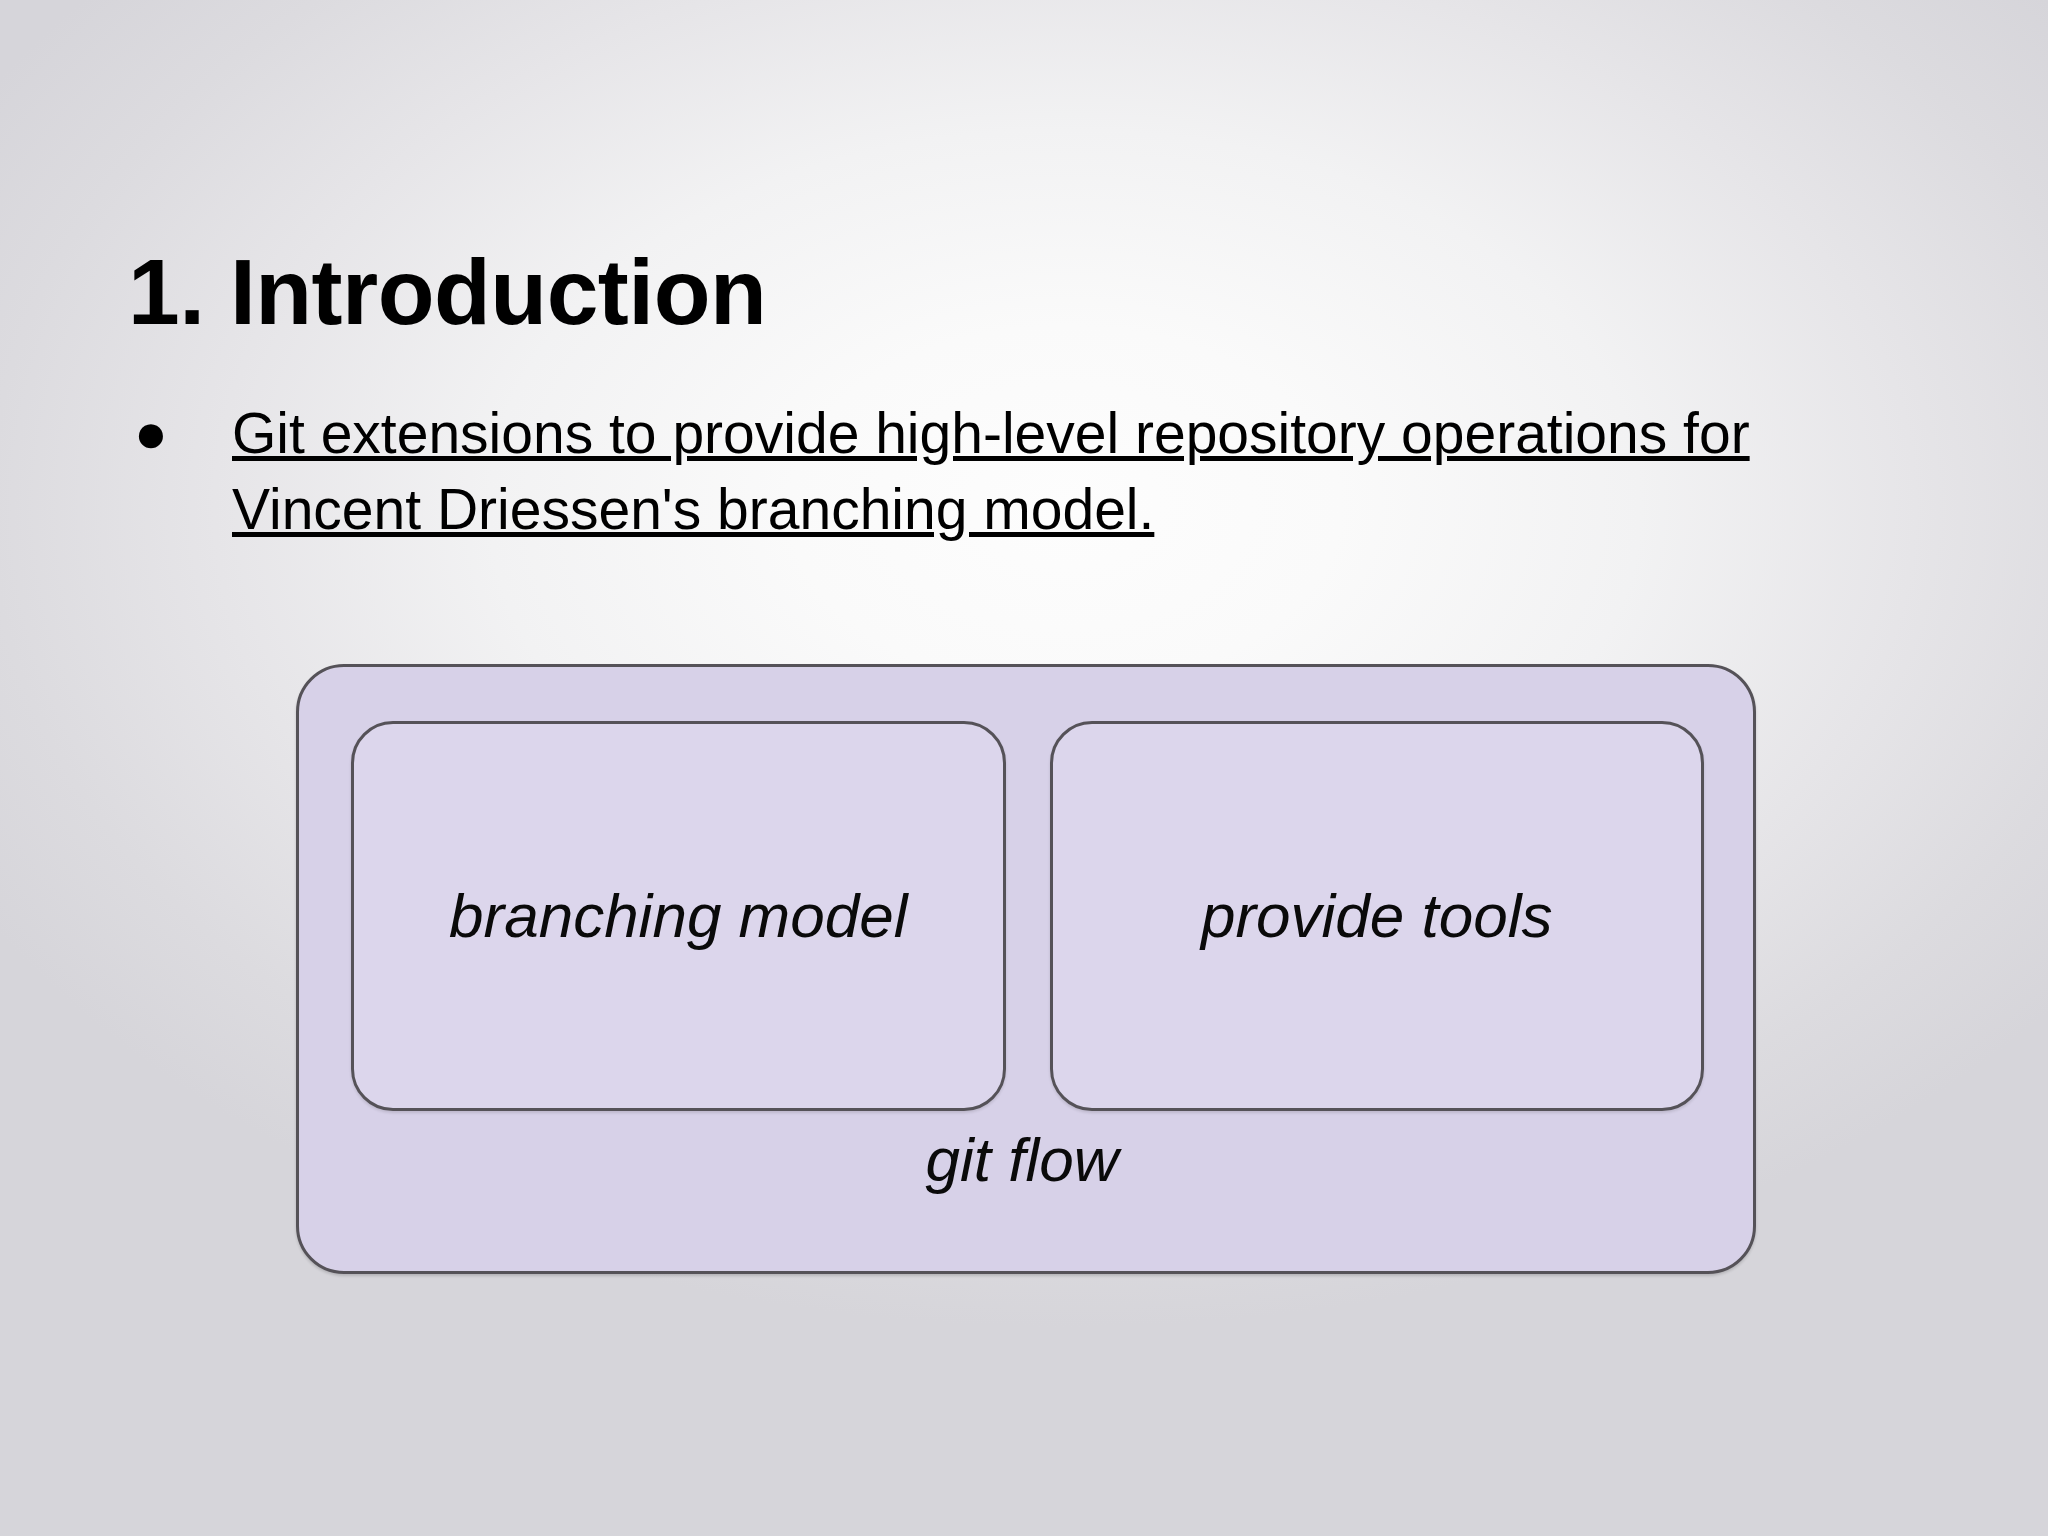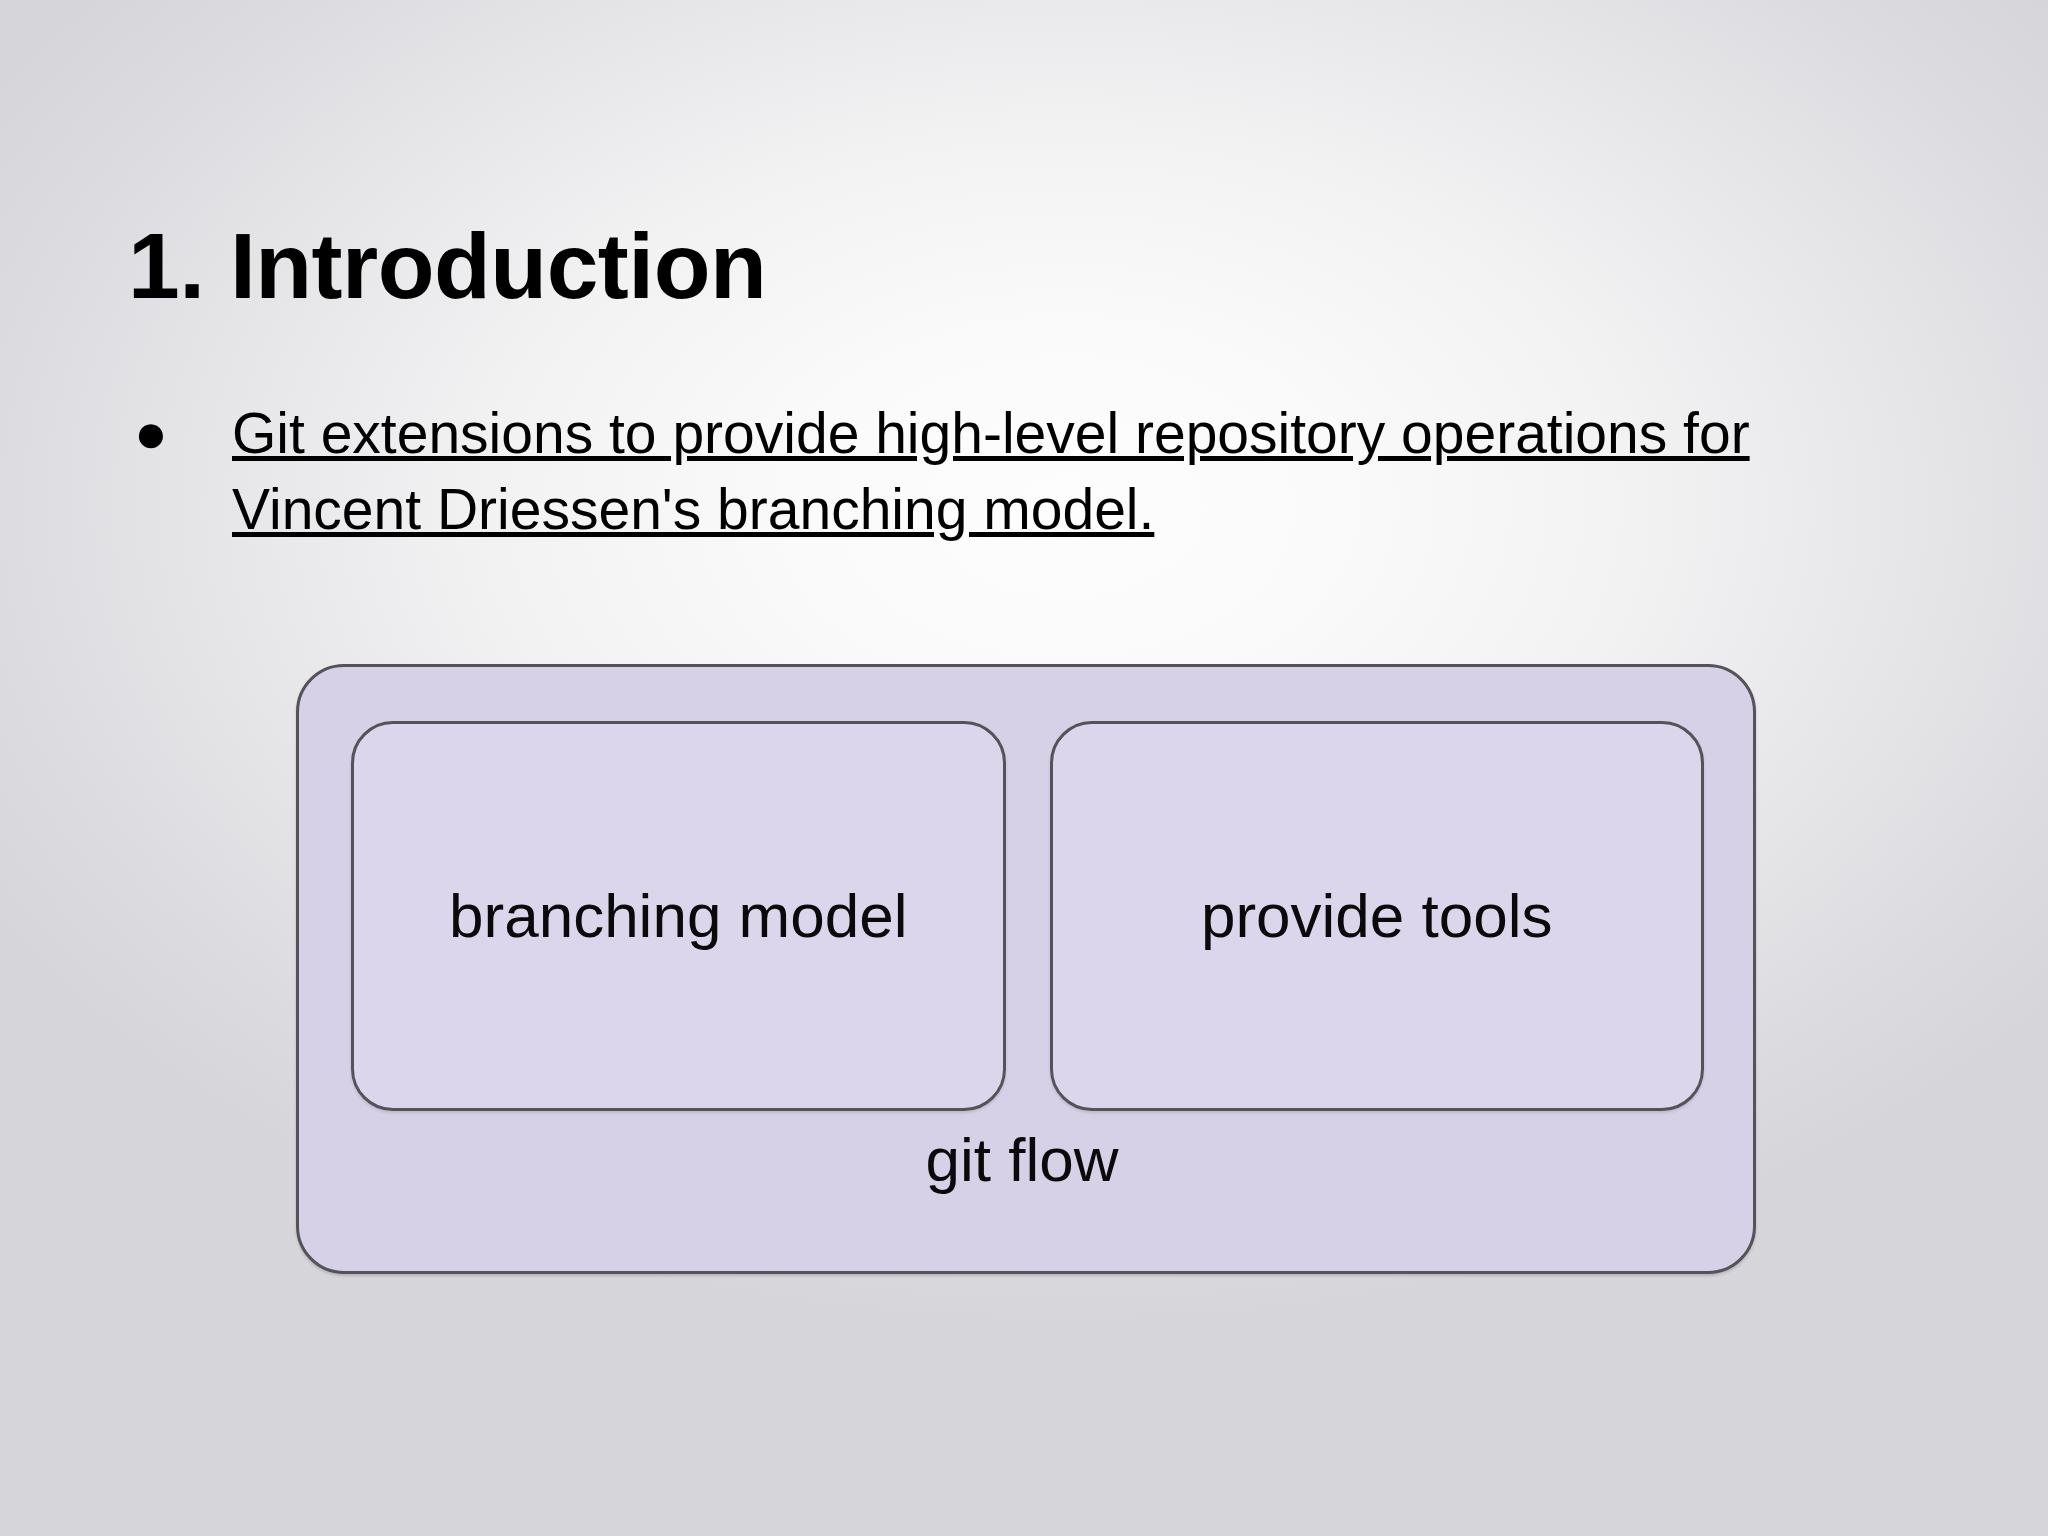--- a/index.html
+++ b/index.html
@@ -31,21 +31,21 @@
           #dcdbdf 86%,
           #d6d5da 100%),
       linear-gradient(160deg, #d0d0d0 0%, #e2e2e3 45%, #d4d3d6 100%);
     overflow: hidden;
   }
 
   
   #title {
     position: absolute;
     left: 128px;
-    top: 154px;
+    top: 180px;
     font-size: 93px;
     font-weight: bold;
     color: #000000;
     letter-spacing: -0.5px;
     line-height: 1.08;
     white-space: nowrap;
   }
 
   
   #bullets {
@@ -87,20 +87,21 @@
     height: 610px;
   }
   .outer-box {
     position: absolute;
     inset: 0;
     box-sizing: border-box;
     background: #d7d1e8;
     border: 3px solid #555258;
     border-radius: 48px;
     box-shadow: 0 2px 3px rgba(0,0,0,0.16);
+    font-style: italic;
   }
   .inner-row {
     position: absolute;
     left: 52px;
     top: 54px;
     right: 49px;
     height: 390px;
     display: flex;
     column-gap: 44px;
   }

